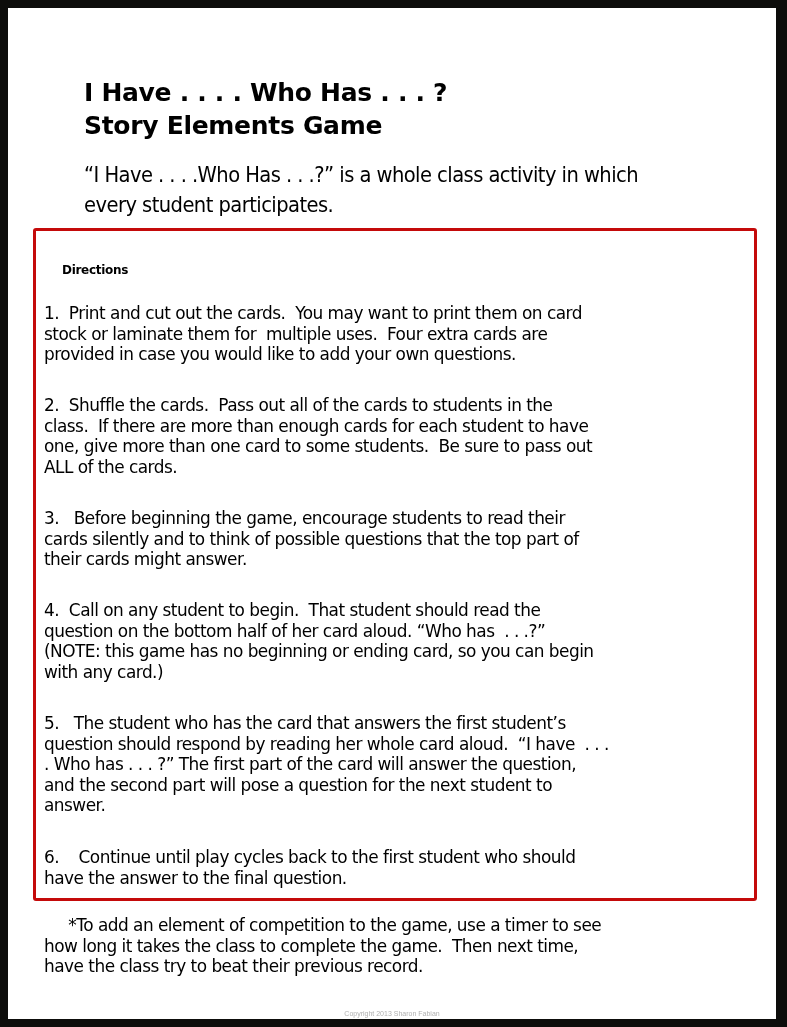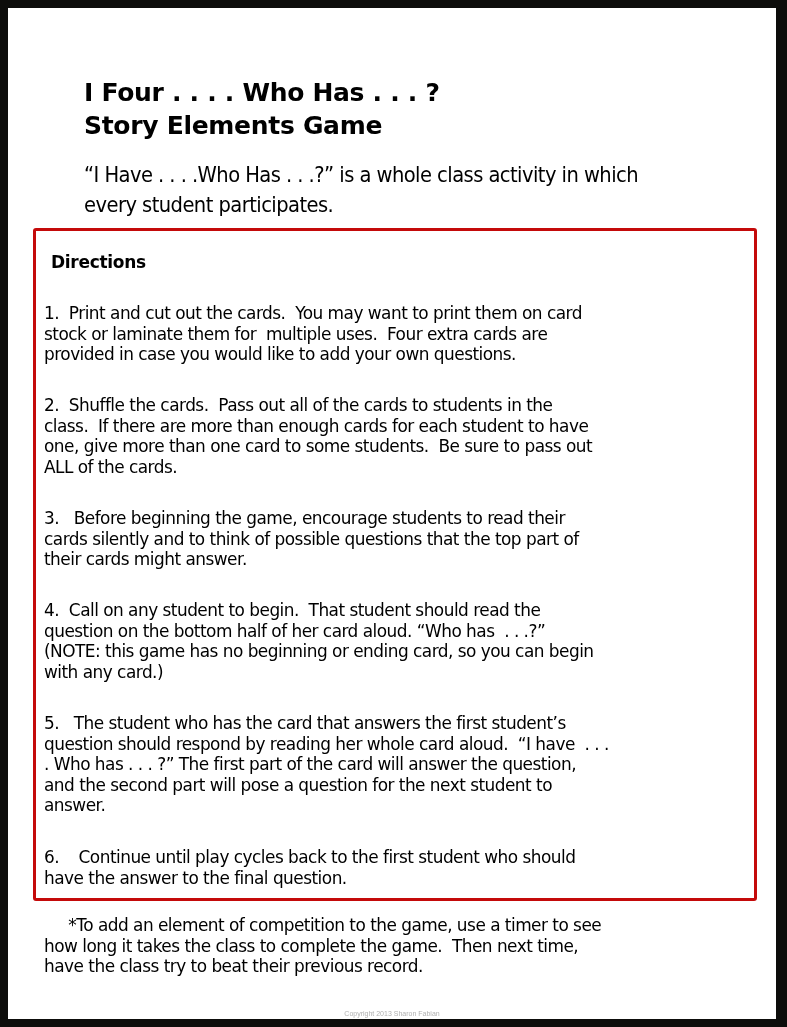--- a/index.html
+++ b/index.html
@@ -51,24 +51,24 @@
       top: 220px;
       width: 718px;
       height: 667px;
       border: 3px solid #c40a0a;
       border-radius: 3px;
     }
     .directions-heading {
       position: absolute;
       left: 15px;
       top: 21px;
-      margin: 0;
+      margin: 11px;
       font-family: "DejaVu Sans", sans-serif;
       font-weight: bold;
-      font-size: 17px;
+      font-size: 12px;
       letter-spacing: -0.3px;
     }
     .step {
       position: absolute;
       left: 8px;
       width: 740px;
       margin: 0;
       font-family: "DejaVu Sans", sans-serif;
       font-size: 18px;
       line-height: 20.5px;
@@ -100,21 +100,21 @@
       font-family: "Liberation Sans", sans-serif;
       font-size: 7px;
       color: #b0b0b0;
     }
   </style>
 </head>
 <body>
 
 <div class="page">
 
-  <h1 class="title">I Four . . . . Who Has . . . ?
+  <h1 class="title">I Have . . . . Who Has . . . ?
 Story Elements Game</h1>
 
   <p class="intro">“I Have . . . .Who Has . . .?” is a whole class activity in which every student participates.</p>
 
   <div class="directions-box">
     <h2 class="directions-heading">Directions</h2>
 
     <p class="step" style="top:72px;">1.  Print and cut out the cards.  You may want to print them on card
 stock or laminate them for  multiple uses.  Four extra cards are
 provided in case you would like to add your own questions.</p>

